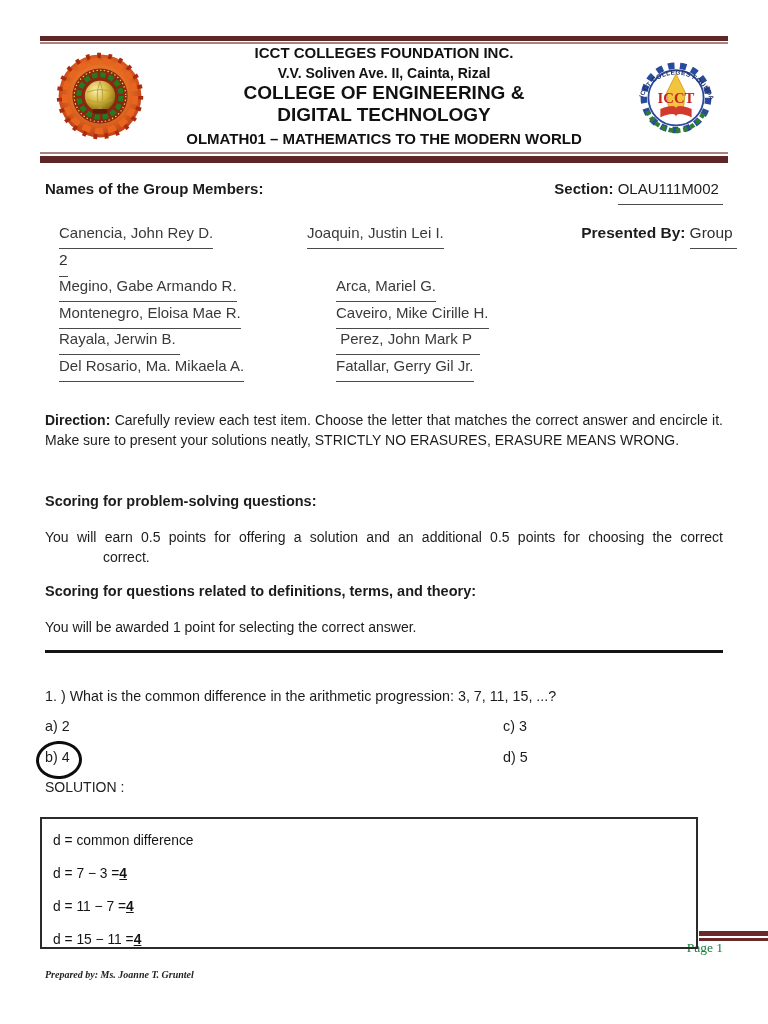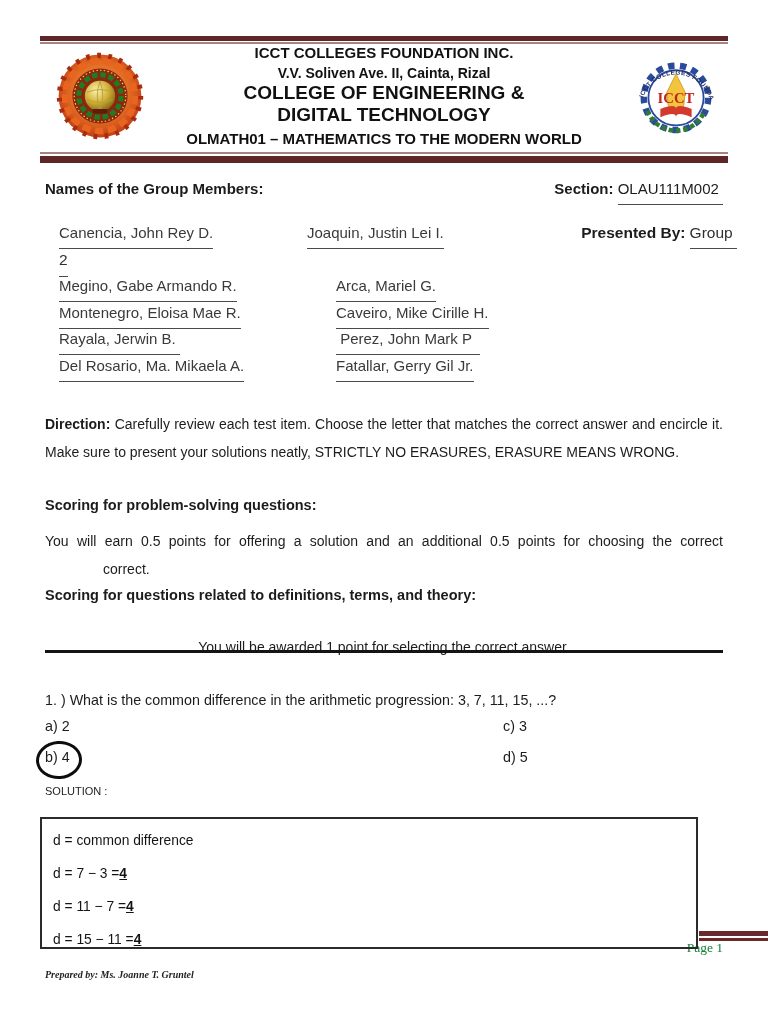--- a/index.html
+++ b/index.html
@@ -36,42 +36,42 @@
   .row2 { top:251px; }
   .rowA { top:277px; } .rowB { top:304px; } .rowC { top:330px; } .rowD { top:357px; }
   .c1a { width:248px; } 
   .c1  { width:277px; } 
   .c2a { width:214px; }
   .uname { border-bottom:1.5px solid #4a4a4a; padding-bottom:7px; white-space:pre; }
   .presented { margin-left:auto; color:#1c1c1c; }
   .presented b { font-weight:bold; font-size:15.5px; }
 
   
-  .para { left:45px; width:678px; font-size:14px; line-height:28px; }
+  .para { left:45px; width:678px; font-size:14px; line-height:20px; }
   .direction { top:410px; text-align:justify; }
   .direction b { font-weight:bold; }
   .sc1-head { top:491px; font-weight:bold; font-size:14.5px; }
   .sc1-body { top:527px; }
   .sc1-l1 { text-align:justify; text-align-last:justify; }
   .sc1-l2 { margin-left:58px; }
   .sc2-head { top:581px; font-weight:bold; font-size:14.5px; }
-  .sc2-text { top:633px;text-align:center; }
+  .sc2-text { top:617px; }
 
   .rule { left:45px; top:650px; width:678px; height:3px; background:#141414; }
 
   
   .question { top:686px; font-size:14.3px; }
   .opt-row { left:45px; width:678px; display:flex; font-size:14.3px; }
   .opt-row.r1 { top:718px; }
   .opt-row.r2 { top:749px; }
   .opt-left { width:458px; }
   .circled { position:relative; display:inline-block; }
   .circled::before { content:""; position:absolute; left:-9px; top:-8px; width:40px; height:32px;
     border:3px solid #0d0d0d; border-radius:50%; transform:rotate(-4deg); }
-  .sol-label { top:777px; font-size:11px; color:#222; }
+  .sol-label { top:777px; font-size:14px; color:#222; }
 
   
   .sol-box { left:40px; top:817px; width:658px; height:132px; border:2px solid #2b2b2b;
     background:transparent; z-index:3; padding:5px 0 0 11px; box-sizing:border-box; }
   .sol-line { height:33px; display:flex; align-items:center; font-size:13.8px; color:#141414; }
   .sol-ans { font-weight:bold; text-decoration:underline; }
 
   
   .footer-left { left:45px; top:940px; font-family:"Liberation Serif", serif;
     font-style:italic; font-weight:bold; font-size:10px; color:#222; z-index:1;margin-top:29px; }

